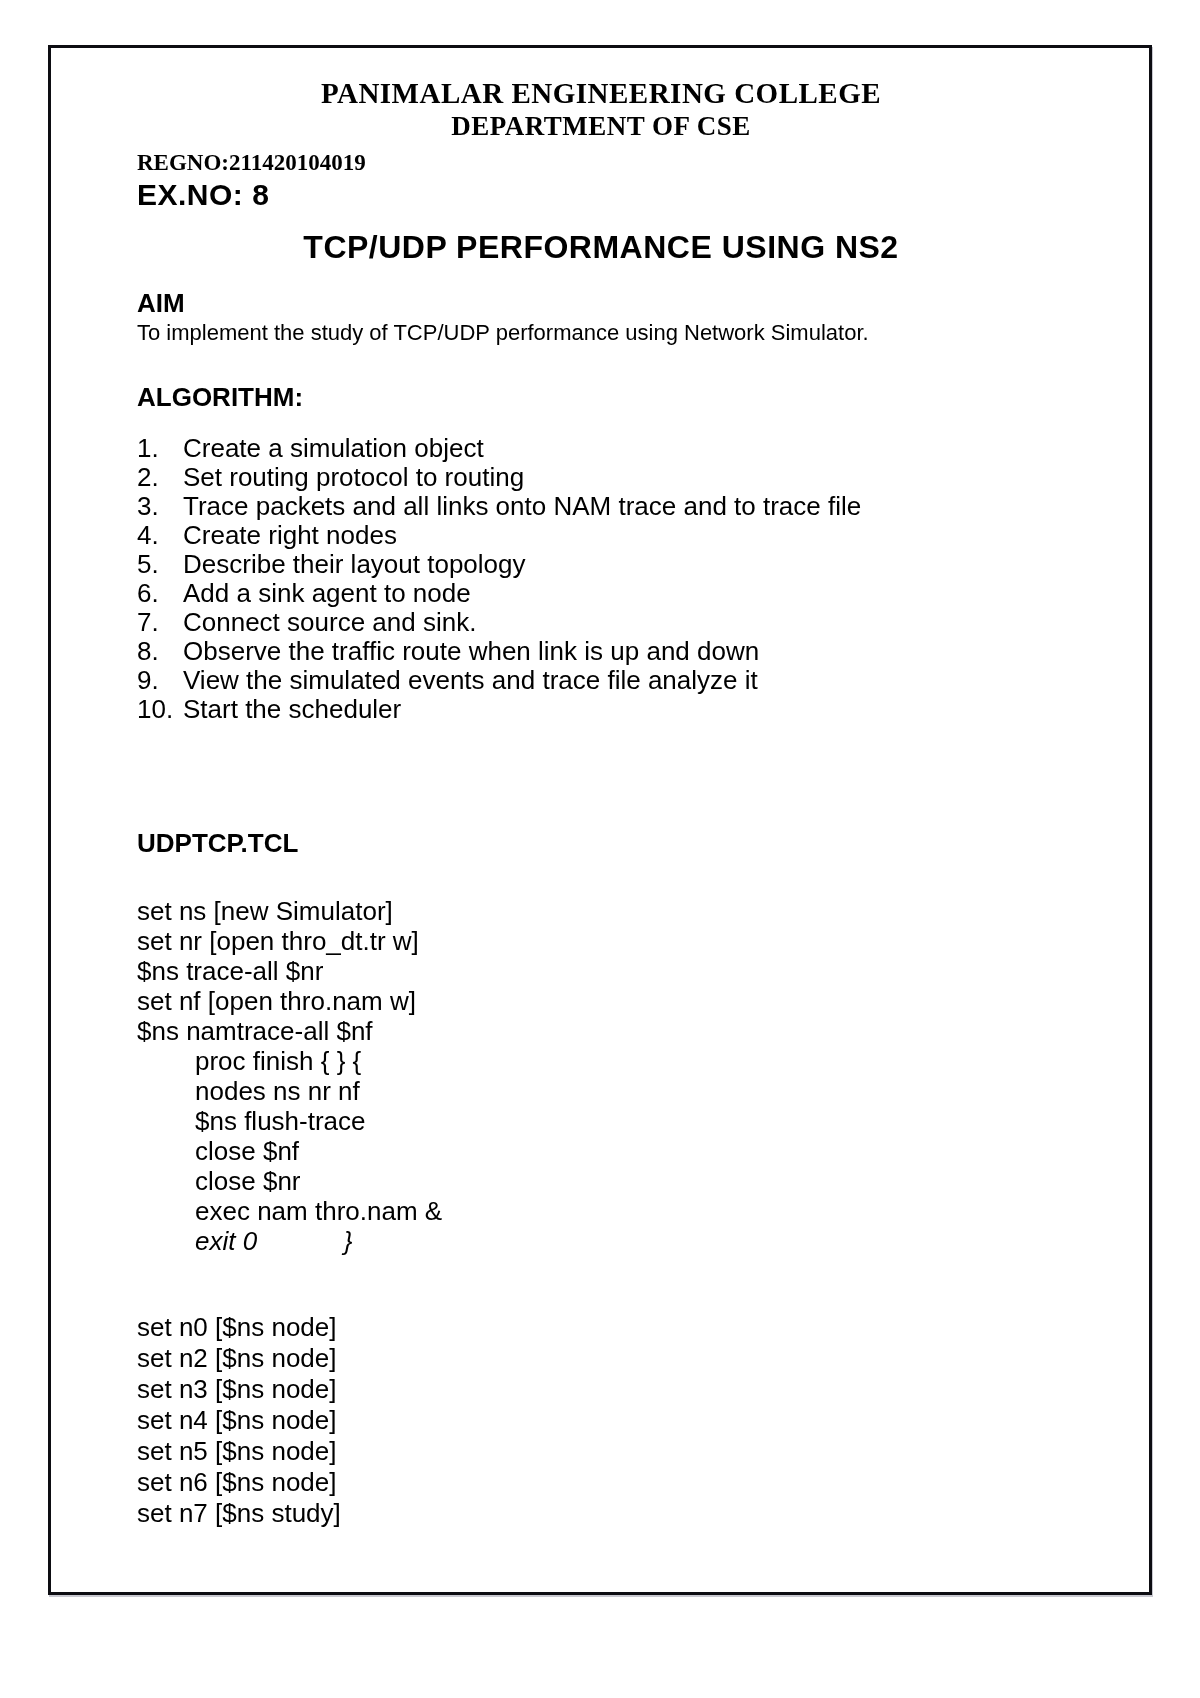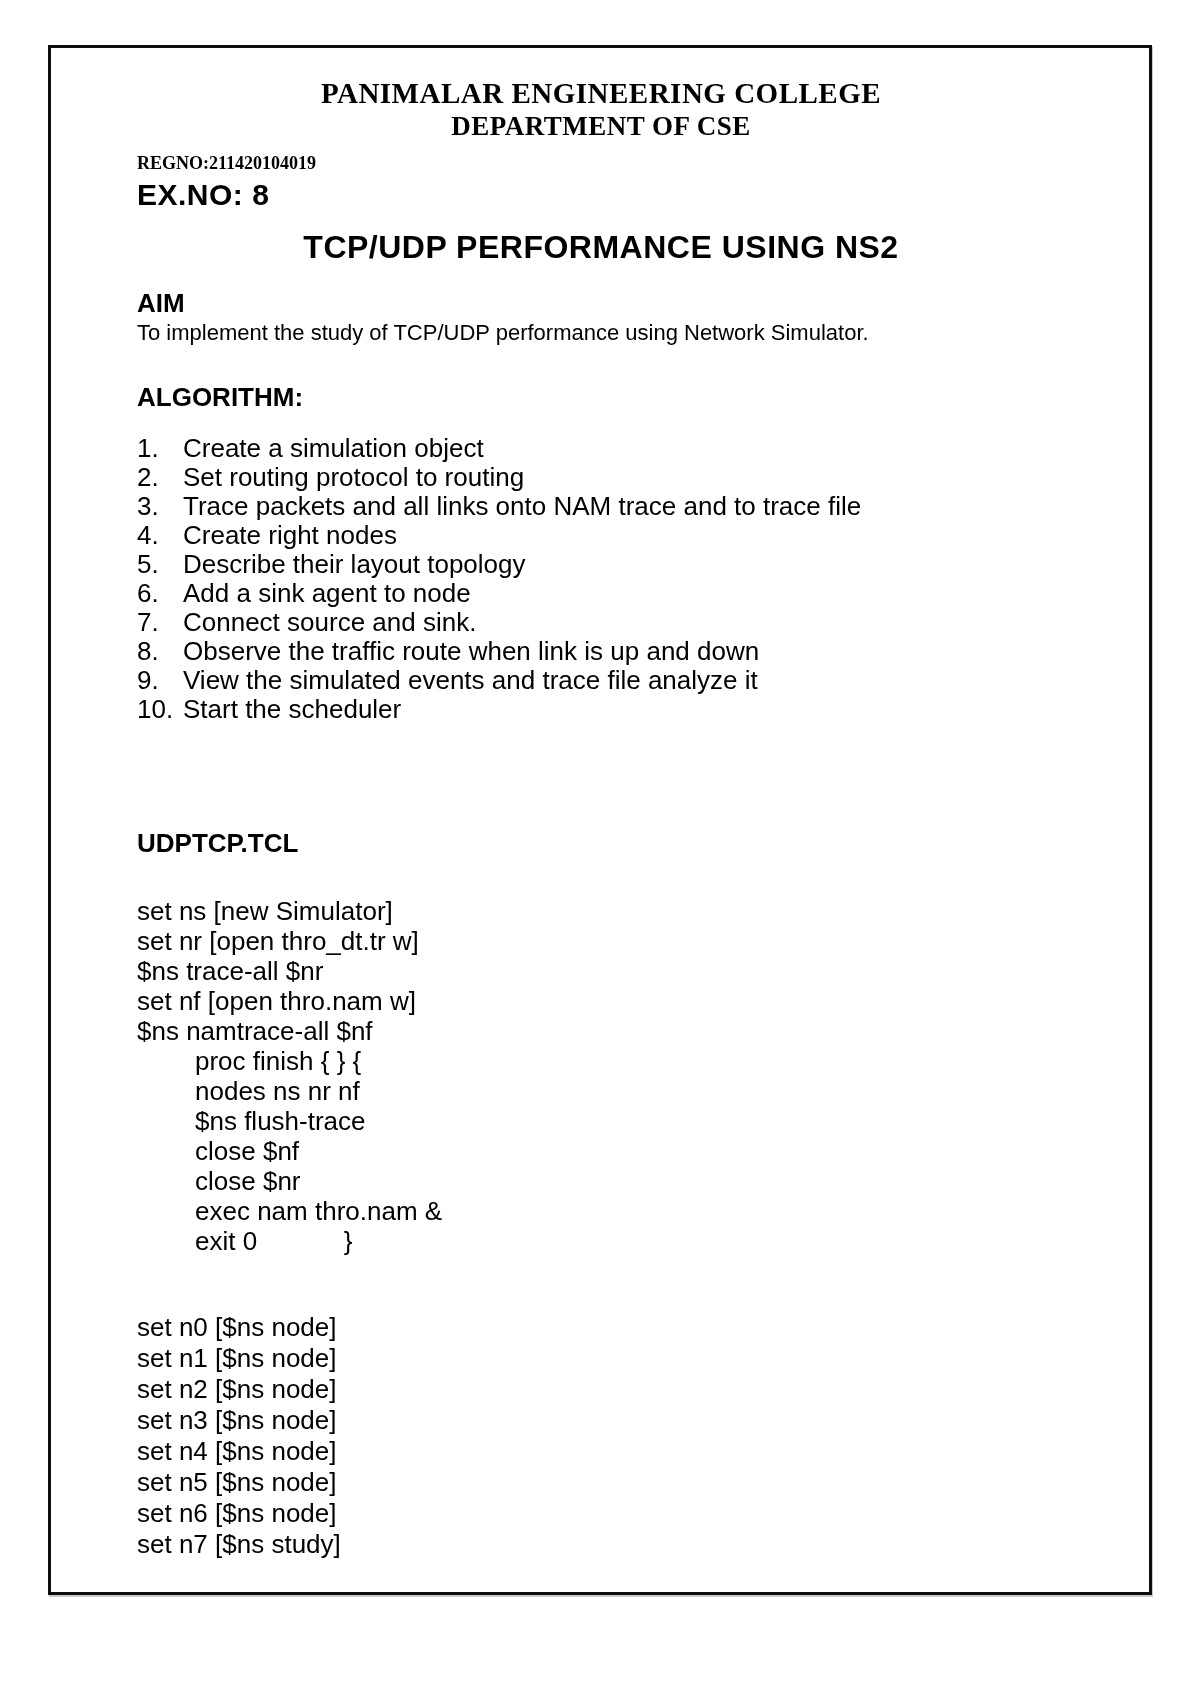--- a/index.html
+++ b/index.html
@@ -41,21 +41,21 @@
     font-family: "Liberation Serif", serif;
     font-weight: bold;
     font-size: 27px;
     line-height: 32px;
     text-align: center;
     letter-spacing: 0.5px;
   }
   .regno {
     font-family: "Liberation Serif", serif;
     font-weight: bold;
-    font-size: 18px;
+    font-size: 23px;
     line-height: 30px;
     margin-top: 6px;
   }
   .exno {
     font-weight: bold;
     font-size: 30px;
     line-height: 34px;
     letter-spacing: 0.5px;
   }
   .doc-title {
@@ -173,25 +173,24 @@
           <div class="code-line">set nr [open thro_dt.tr w]</div>
           <div class="code-line">$ns trace-all $nr</div>
           <div class="code-line">set nf [open thro.nam w]</div>
           <div class="code-line">$ns namtrace-all $nf</div>
           <div class="code-line" style="padding-left: 58px;">proc finish { } {</div>
           <div class="code-line" style="padding-left: 58px;">nodes ns nr nf</div>
           <div class="code-line" style="padding-left: 58px;">$ns flush-trace</div>
           <div class="code-line" style="padding-left: 58px;">close $nf</div>
           <div class="code-line" style="padding-left: 58px;">close $nr</div>
           <div class="code-line" style="padding-left: 58px;">exec nam thro.nam &amp;</div>
-          <div class="code-line" style="padding-left: 58px;">exit 0            }</div>
+          <div class="code-line" style="padding-left: 58px; font-style: italic;">exit 0            }</div>
         </div>
       <div class="code-block second">
           <div class="code-line">set n0 [$ns node]</div>
-          <div class="code-line">set n1 [$ns node]</div>
           <div class="code-line">set n2 [$ns node]</div>
           <div class="code-line">set n3 [$ns node]</div>
           <div class="code-line">set n4 [$ns node]</div>
           <div class="code-line">set n5 [$ns node]</div>
           <div class="code-line">set n6 [$ns node]</div>
           <div class="code-line">set n7 [$ns study]</div>
         </div>
     </section>
 
   </div>

